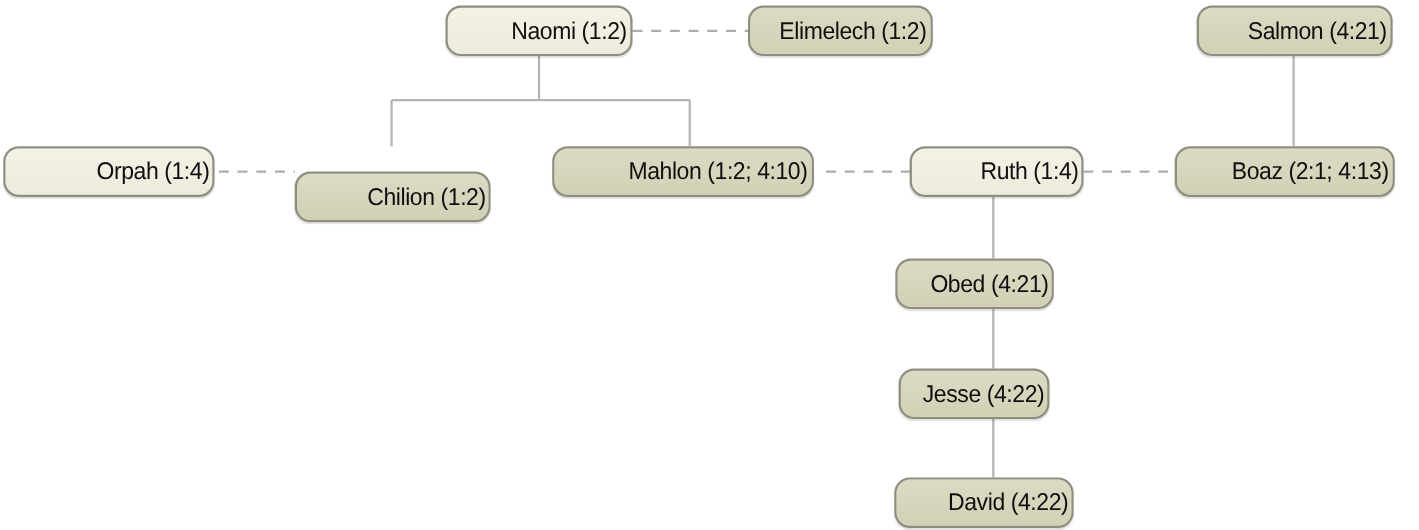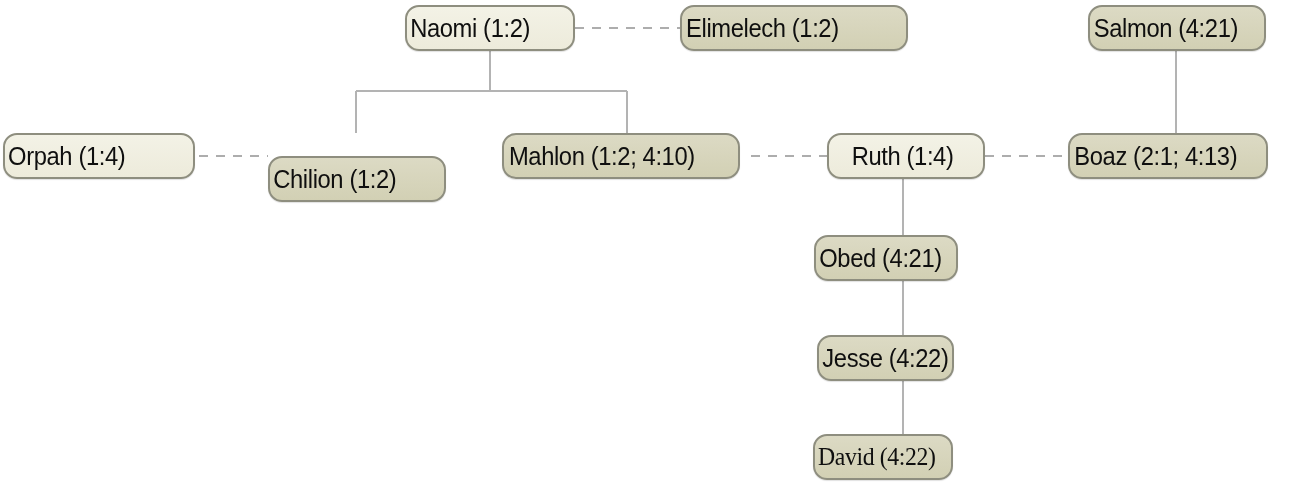--- a/index.html
+++ b/index.html
@@ -23,22 +23,22 @@
     height: 482px;
   }
   .node {
     position: absolute;
     box-sizing: border-box;
     height: 46px;
     border: 2px solid var(--border-color, #8e8e7f);
     border-radius: 14px;
     display: flex;
     align-items: center;
-    justify-content: flex-start;
-    font-size: 25px;
+    justify-content: flex-end;
+    font-size: 22px;
     letter-spacing: -0.4px;
     color: #0f0f0f;
     white-space: nowrap;
     box-shadow: 0 1px 1px rgba(0,0,0,0.12);
   }
   .node.light {
     background: linear-gradient(180deg, #f3f2e6 0%, #edebdb 100%);
   }
   .node.dark {
     background: linear-gradient(180deg, #dcdac4 0%, #d2d0b4 100%);
@@ -63,21 +63,21 @@
       <line x1="903" y1="381" x2="903" y2="434" stroke="#b3b3b3" stroke-width="2"></line>
       <line x1="575" y1="28" x2="680" y2="28" stroke="#adadad" stroke-width="2" stroke-dasharray="9 8"></line>
       <line x1="165" y1="156" x2="268" y2="156" stroke="#adadad" stroke-width="2" stroke-dasharray="9 8"></line>
       <line x1="751" y1="156" x2="827" y2="156" stroke="#adadad" stroke-width="2" stroke-dasharray="9 8"></line>
       <line x1="985" y1="156" x2="1068" y2="156" stroke="#adadad" stroke-width="2" stroke-dasharray="9 8"></line>
     </svg>
   <div id="nodes">
       <div class="node light" style="left: 405px; top: 5px; width: 170px;">
         <span class="label">Naomi (1:2)</span>
       </div>
-      <div class="node dark" style="left: 680px; top: 5px; width: 228px;">
+      <div class="node dark" style="left: 680px; top: 5px; width: 168px;">
         <span class="label">Elimelech (1:2)</span>
       </div>
       <div class="node dark" style="left: 1088px; top: 5px; width: 178px;">
         <span class="label">Salmon (4:21)</span>
       </div>
       <div class="node light" style="left: 3px; top: 133px; width: 192px;">
         <span class="label">Orpah (1:4)</span>
       </div>
       <div class="node dark" style="left: 268px; top: 133px; width: 178px; margin-top: 23px;">
         <span class="label">Chilion (1:2)</span>
@@ -90,17 +90,17 @@
       </div>
       <div class="node dark" style="left: 1068px; top: 133px; width: 200px;">
         <span class="label">Boaz (2:1; 4:13)</span>
       </div>
       <div class="node dark" style="left: 814px; top: 235px; width: 144px;">
         <span class="label">Obed (4:21)</span>
       </div>
       <div class="node dark" style="left: 817px; top: 335px; width: 137px;">
         <span class="label">Jesse (4:22)</span>
       </div>
-      <div class="node dark" style="left: 813px; top: 434px; width: 140px; font-family: Liberation Serif, serif;">
+      <div class="node dark" style="left: 813px; top: 434px; width: 163px;">
         <span class="label">David (4:22)</span>
       </div>
     </div>
 </div>
 
 </body></html>

